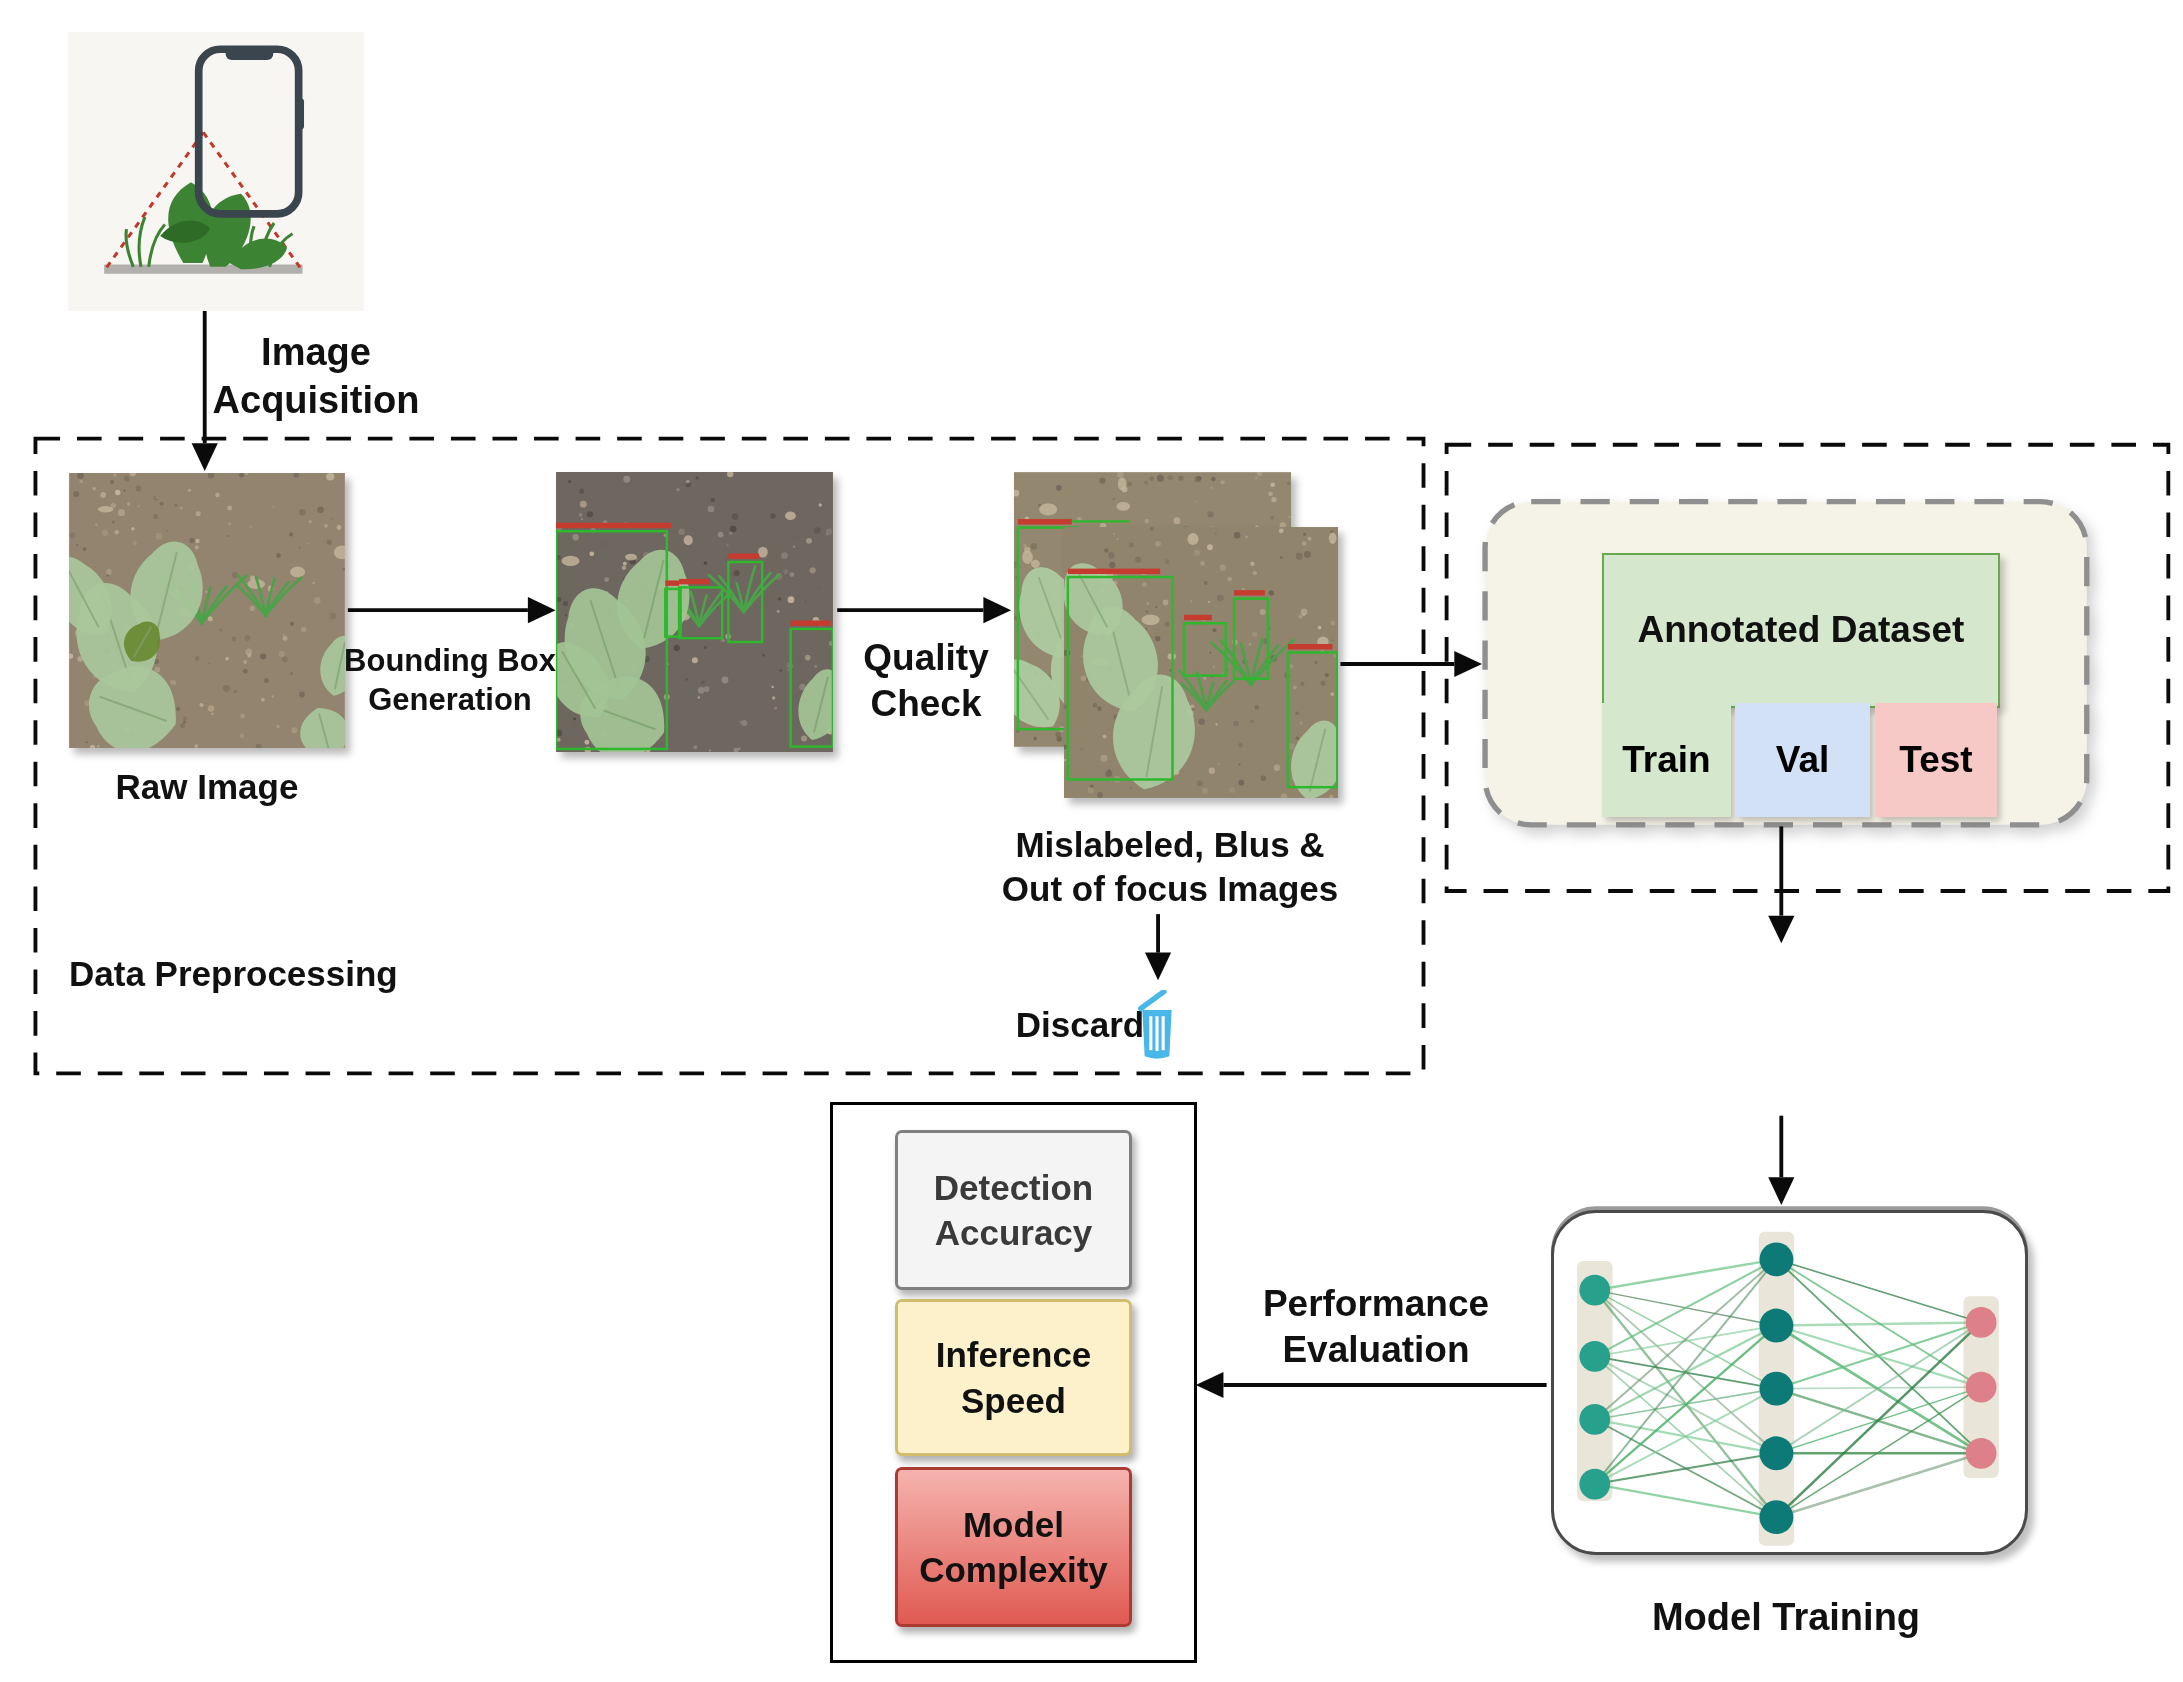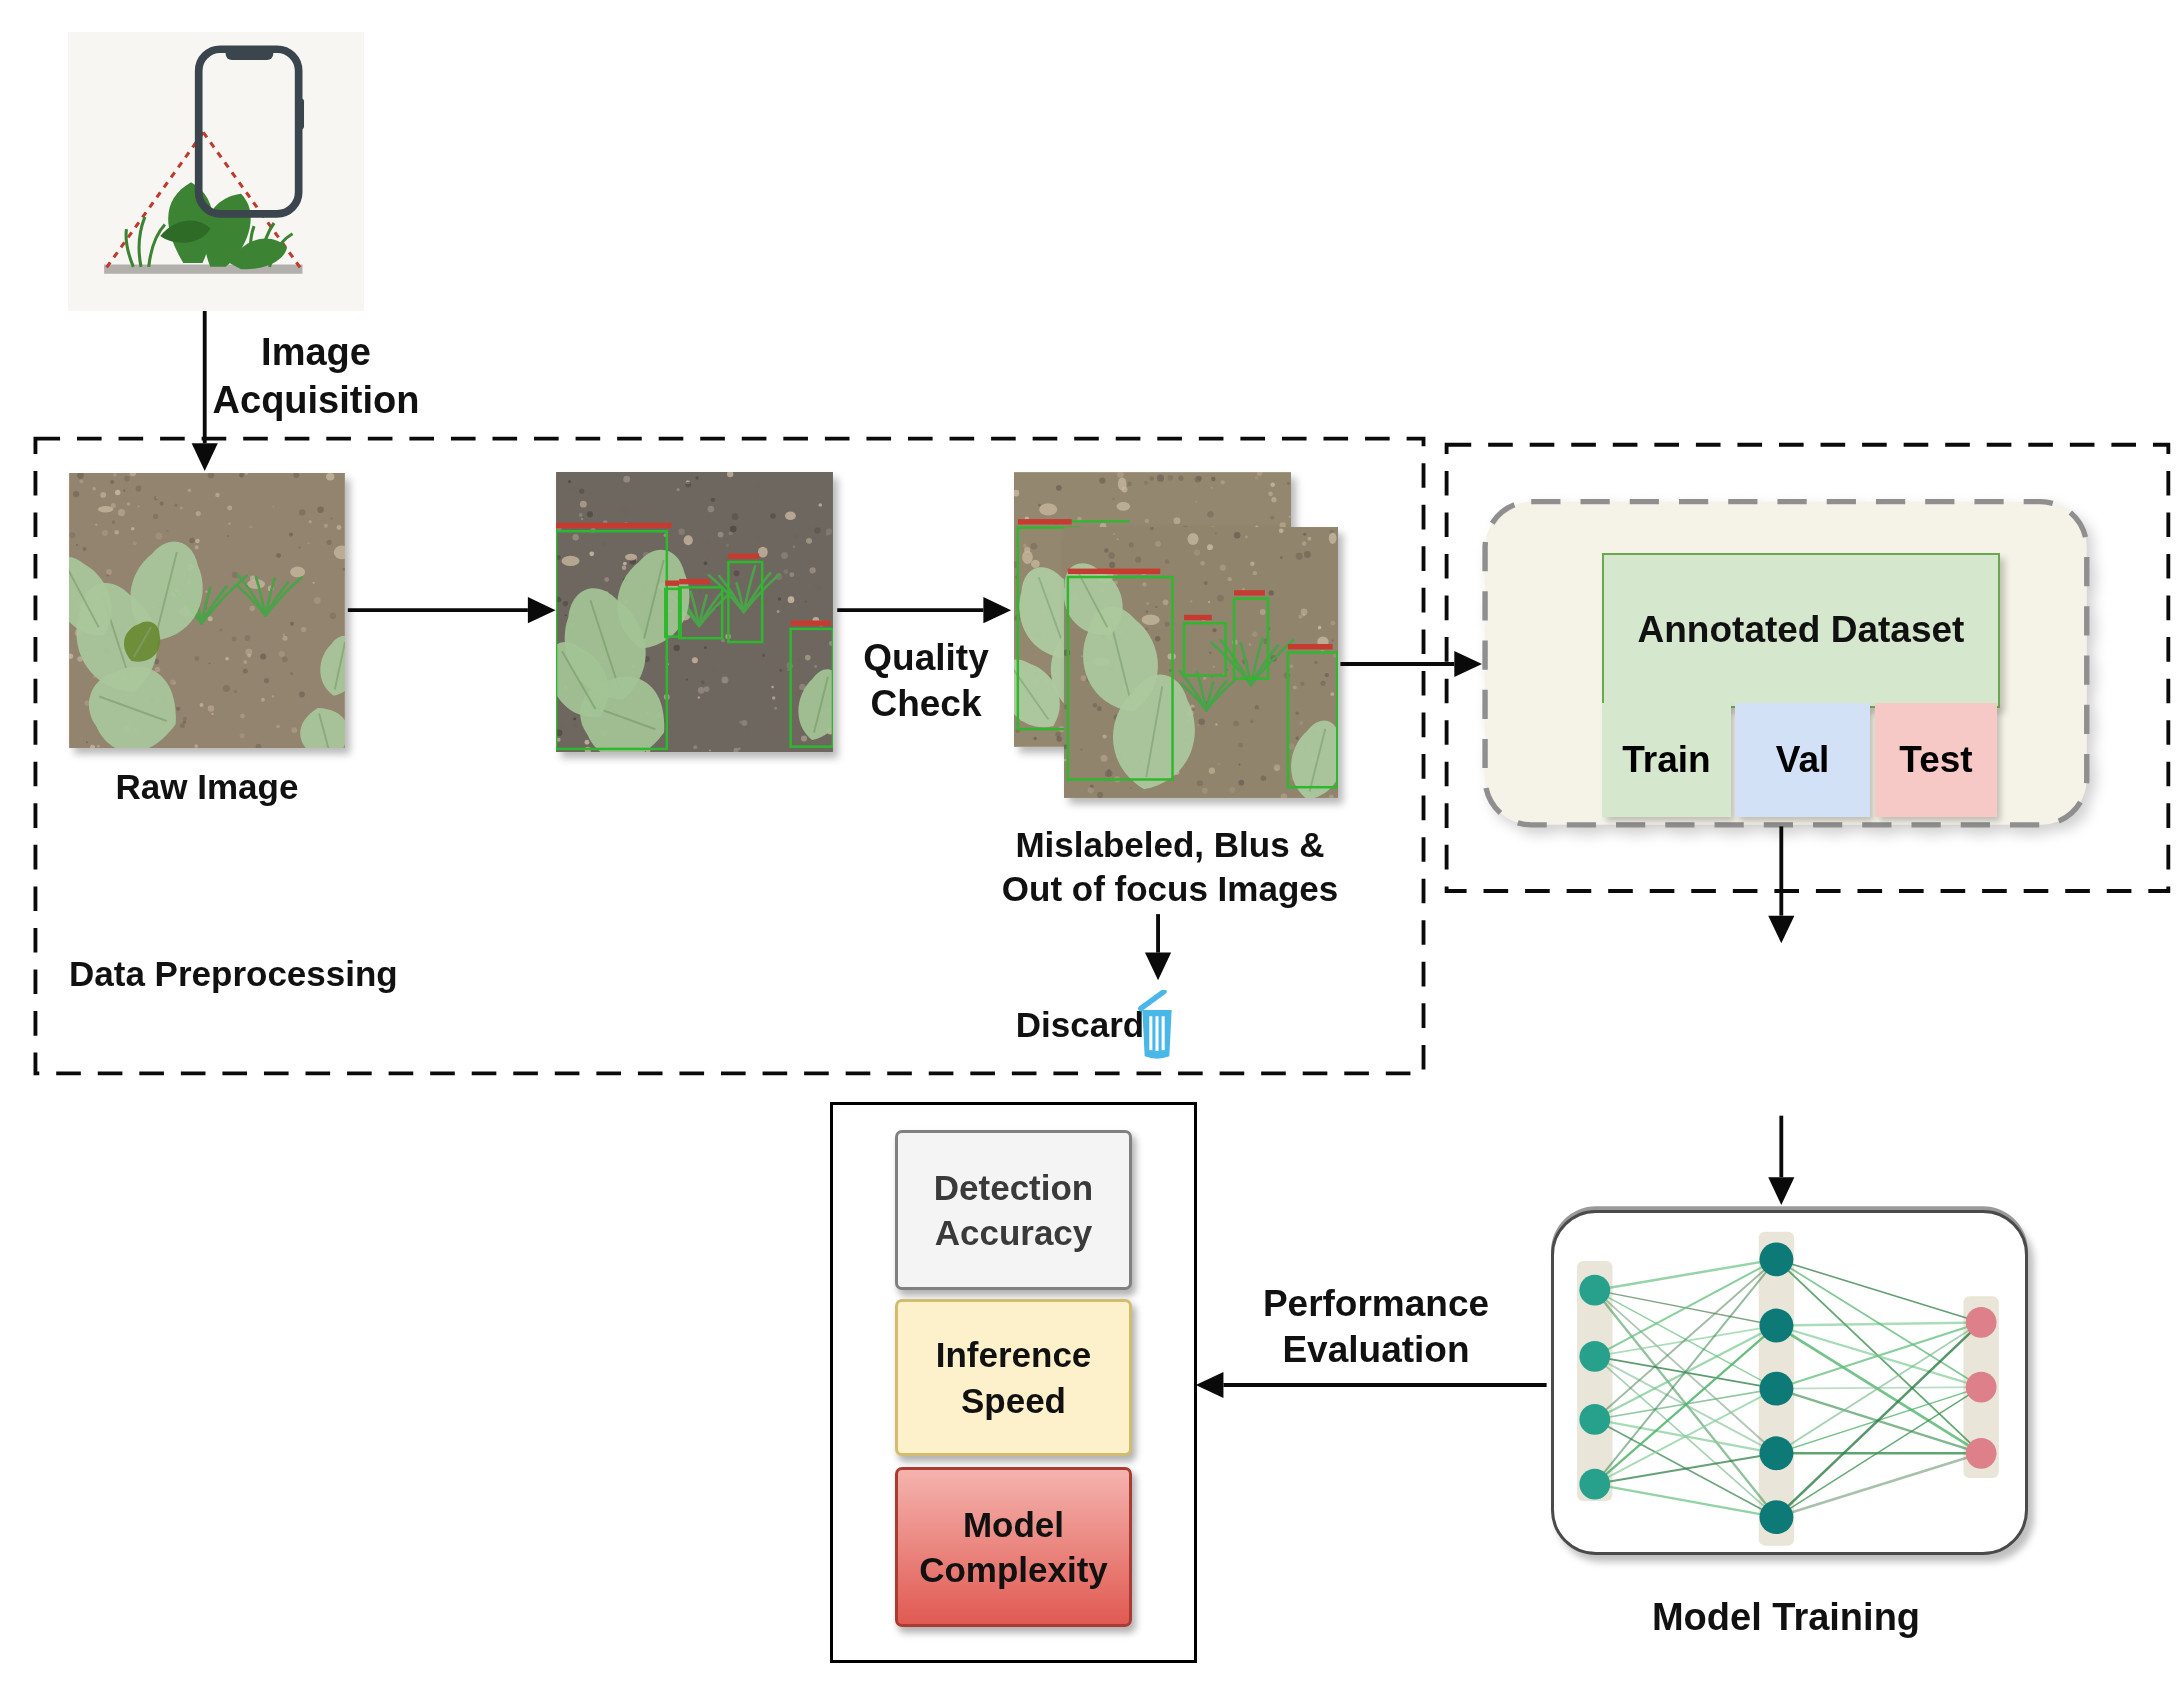--- a/index.html
+++ b/index.html
@@ -929,20 +929,24 @@
       <rect x="156" y="114" width="36" height="7" fill="#c53b2f"></rect>
       <rect x="221" y="93" width="44" height="104" fill="none" stroke="#2db82d" stroke-width="3.2"></rect>
       <rect x="221" y="82" width="40" height="7" fill="#c53b2f"></rect>
       <rect x="291" y="163" width="64" height="175" fill="none" stroke="#2db82d" stroke-width="3.2"></rect>
       <rect x="291" y="152" width="58" height="7" fill="#c53b2f"></rect>
     </svg>
 
   <div class="lbl" style="left:207px;top:787px;font-size:35px;">
     <div>Raw Image</div>
   </div>
+  <div class="lbl" style="left:450px;top:681px;font-size:31px;">
+    <div>Bounding Box</div>
+    <div>Generation</div>
+  </div>
   <div class="lbl" style="left:926px;top:681px;font-size:37px;">
     <div>Quality</div>
     <div>Check</div>
   </div>
   <div class="lbl" style="left:1170px;top:867px;font-size:35px;">
     <div>Mislabeled, Blus &amp;</div>
     <div>Out of focus Images</div>
   </div>
   <div class="lbl" style="left:1080px;top:1025px;font-size:35px;">
     <div>Discard</div>

